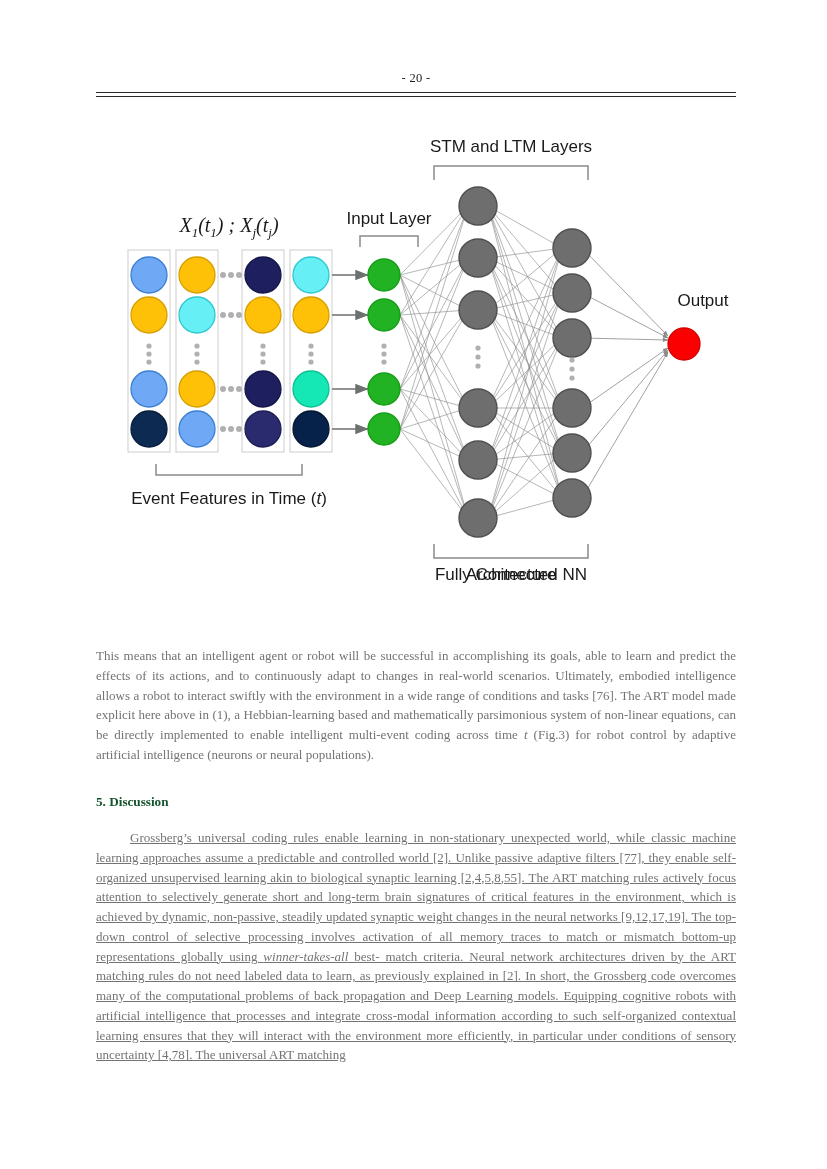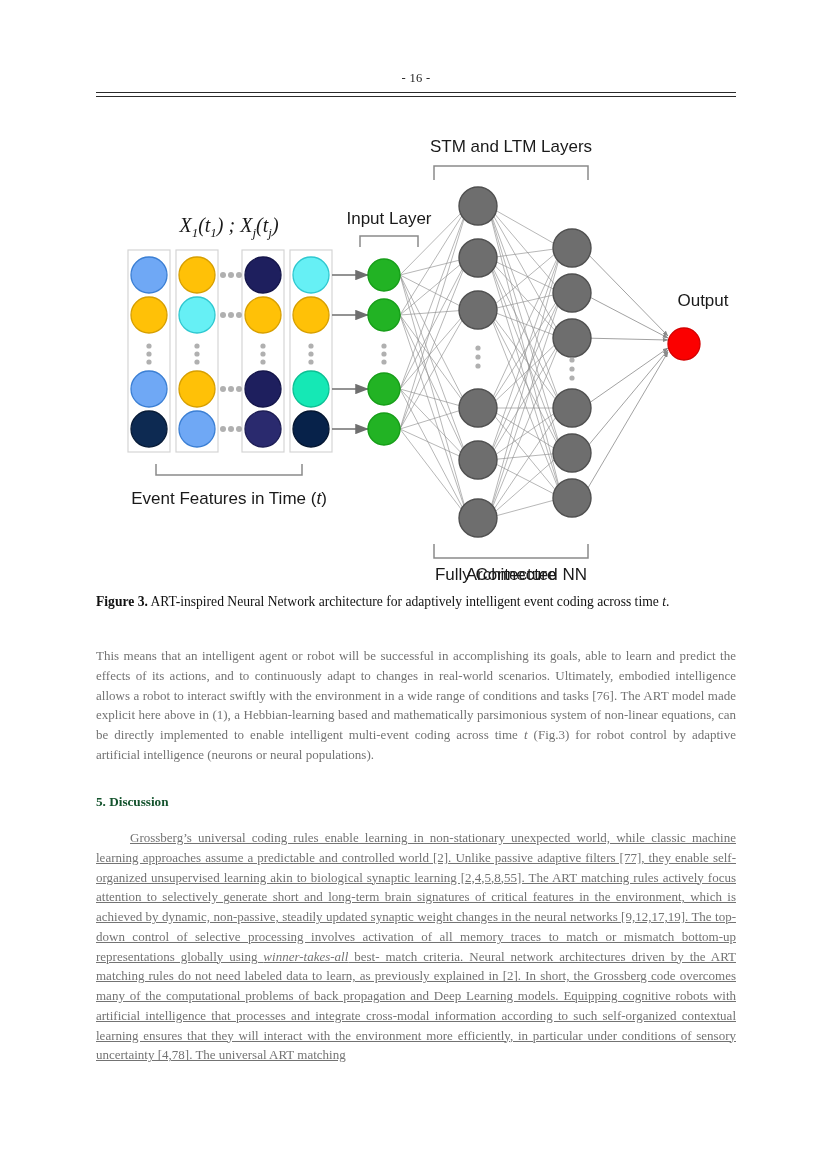--- a/index.html
+++ b/index.html
@@ -59,21 +59,21 @@
   }
   #para-2 { top:828px; text-indent:34px;text-decoration:underline; }
   .para i { font-style:italic; }
 </style>
 </head>
 <body>
 
 <div class="page">
 
   <div class="page-header">
-    <div class="folio">- 16 -</div>
+    <div class="folio">- 20 -</div>
   </div>
   <div class="header-rule"></div>
 
   <div class="figure-wrap">
     <svg class="figure-svg" viewBox="0 0 640 480" xmlns="http://www.w3.org/2000/svg">
       <defs>
         <marker id="arrowGray" markerWidth="9" markerHeight="7" refX="8.5" refY="3.5" orient="auto">
           <polygon points="0 0, 9 3.5, 0 7" fill="#6f6f6f"></polygon>
         </marker>
         <marker id="arrowEdge" markerWidth="7" markerHeight="5.5" refX="6.6" refY="2.75" orient="auto">
@@ -292,23 +292,20 @@
       <text x="133" y="396" text-anchor="middle" font-family="Liberation Sans, sans-serif" font-size="17" fill="#1a1a1a">
         <tspan>Event Features in Time (</tspan><tspan font-style="italic">t</tspan><tspan>)</tspan>
       </text>
 
       <text x="133" y="124" text-anchor="middle" font-family="Liberation Serif, serif" font-style="italic" font-size="20" fill="#1a1a1a">
         <tspan>X</tspan><tspan font-size="13" dy="5">1</tspan><tspan dy="-5">(t</tspan><tspan font-size="13" dy="5">1</tspan><tspan dy="-5">)</tspan><tspan dx="5">;</tspan><tspan dx="5">X</tspan><tspan font-size="13" dy="5">j</tspan><tspan dy="-5">(t</tspan><tspan font-size="13" dy="5">j</tspan><tspan dy="-5">)</tspan>
       </text>
     </svg>
   </div>
 
-  <div class="caption">
-    <b>Figure 3.</b><span> ART-inspired Neural Network architecture for adaptively intelligent event coding across time </span><i>t</i><span>.</span>
-  </div>
 
   <div class="para" id="para-1">
     <span>This means that an intelligent agent or robot will be successful in accomplishing its goals, able to learn and predict the effects of its actions, and to continuously adapt to changes in real-world scenarios. Ultimately, embodied intelligence allows a robot to interact swiftly with the environment in a wide range of conditions and tasks [76]. The ART model made explicit here above   in (1), a Hebbian-learning based and mathematically parsimonious system of non-linear equations, can be directly implemented to enable intelligent multi-event coding across time </span><i>t</i><span> (Fig.3) for robot control by adaptive artificial intelligence (neurons or neural populations).</span>
   </div>
 
   <div class="section-head">5. Discussion</div>
 
   <div class="para" id="para-2">
     <span>Grossberg’s universal coding rules enable learning in non-stationary unexpected world, while classic machine learning approaches assume a predictable and controlled world [2]. Unlike passive adaptive filters [77], they enable self-organized unsupervised learning akin to biological synaptic learning [2,4,5,8,55]. The ART matching rules actively focus attention to selectively generate short and long-term brain signatures of critical features in the environment, which is achieved by dynamic, non-passive, steadily updated synaptic weight changes in the neural networks [9,12,17,19]. The top-down control of selective processing involves activation of all memory traces to match or mismatch bottom-up representations globally using </span><i>winner-takes-all</i><span> best- match criteria. Neural network architectures driven by the ART matching rules do not need labeled data to learn, as previously explained in [2]. In short, the Grossberg code overcomes many of the computational problems of back propagation and Deep Learning models. Equipping cognitive robots with artificial intelligence that processes and integrate cross-modal information according to such self-organized contextual learning ensures that they will interact with the environment more efficiently, in particular under conditions of sensory uncertainty [4,78]. The universal ART matching</span>
   </div>

